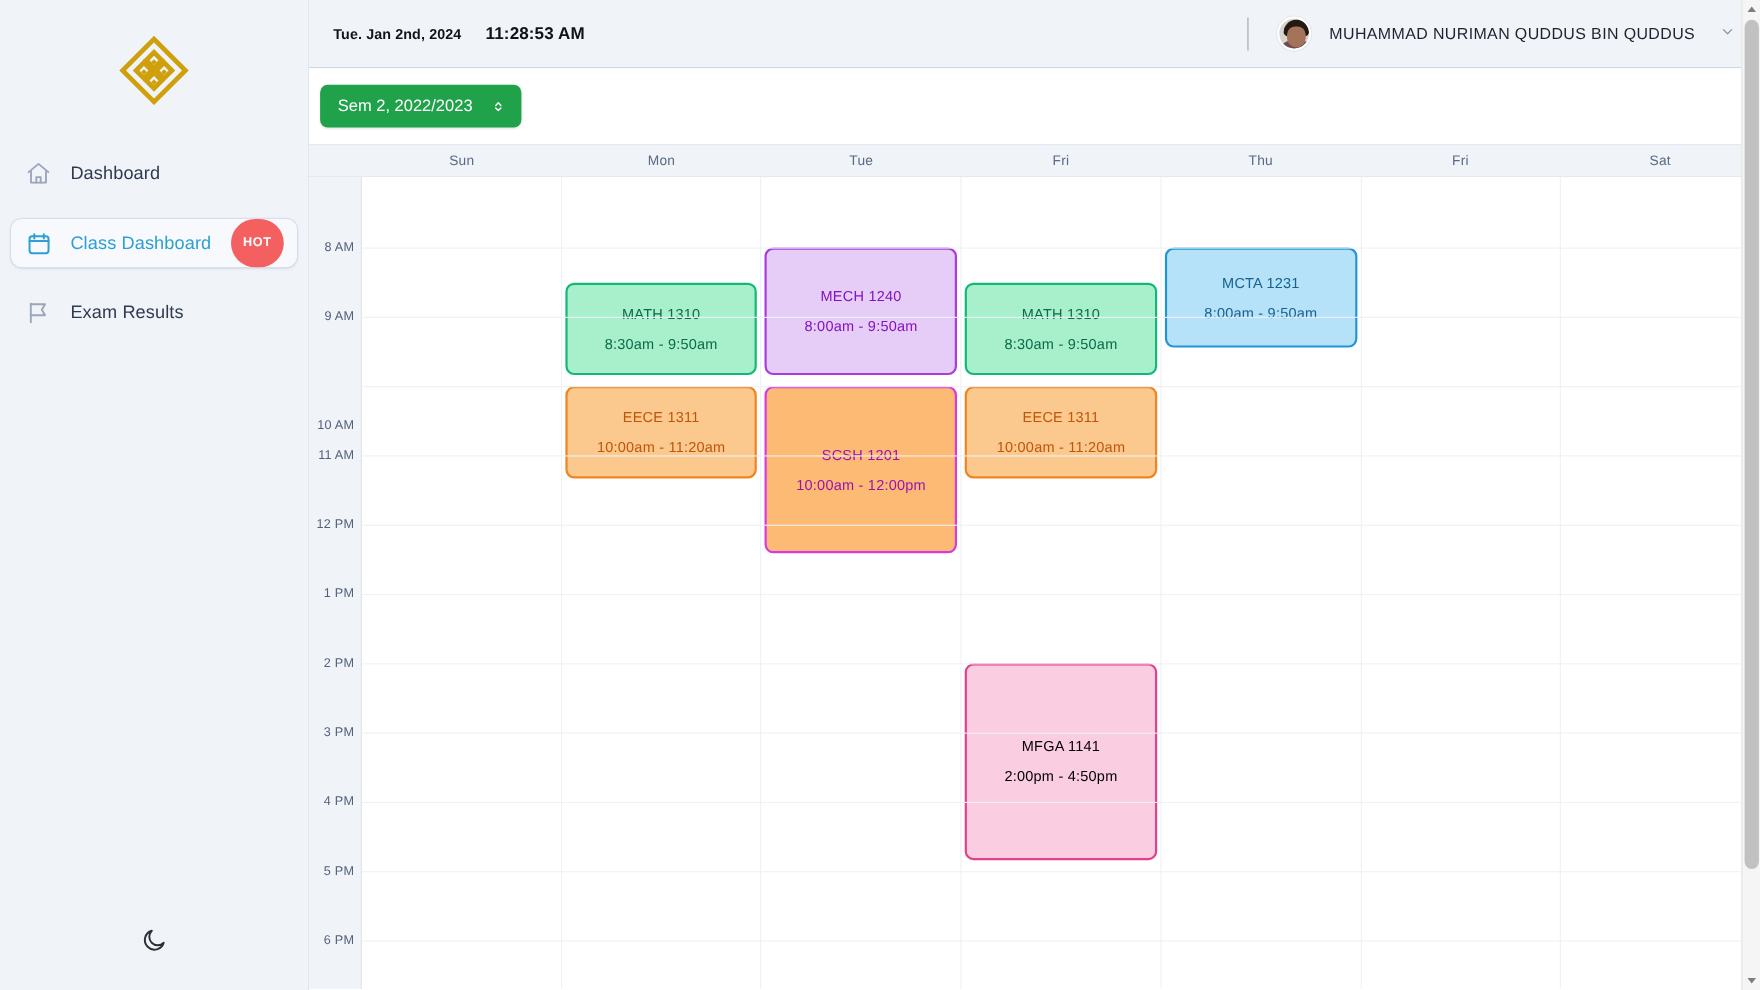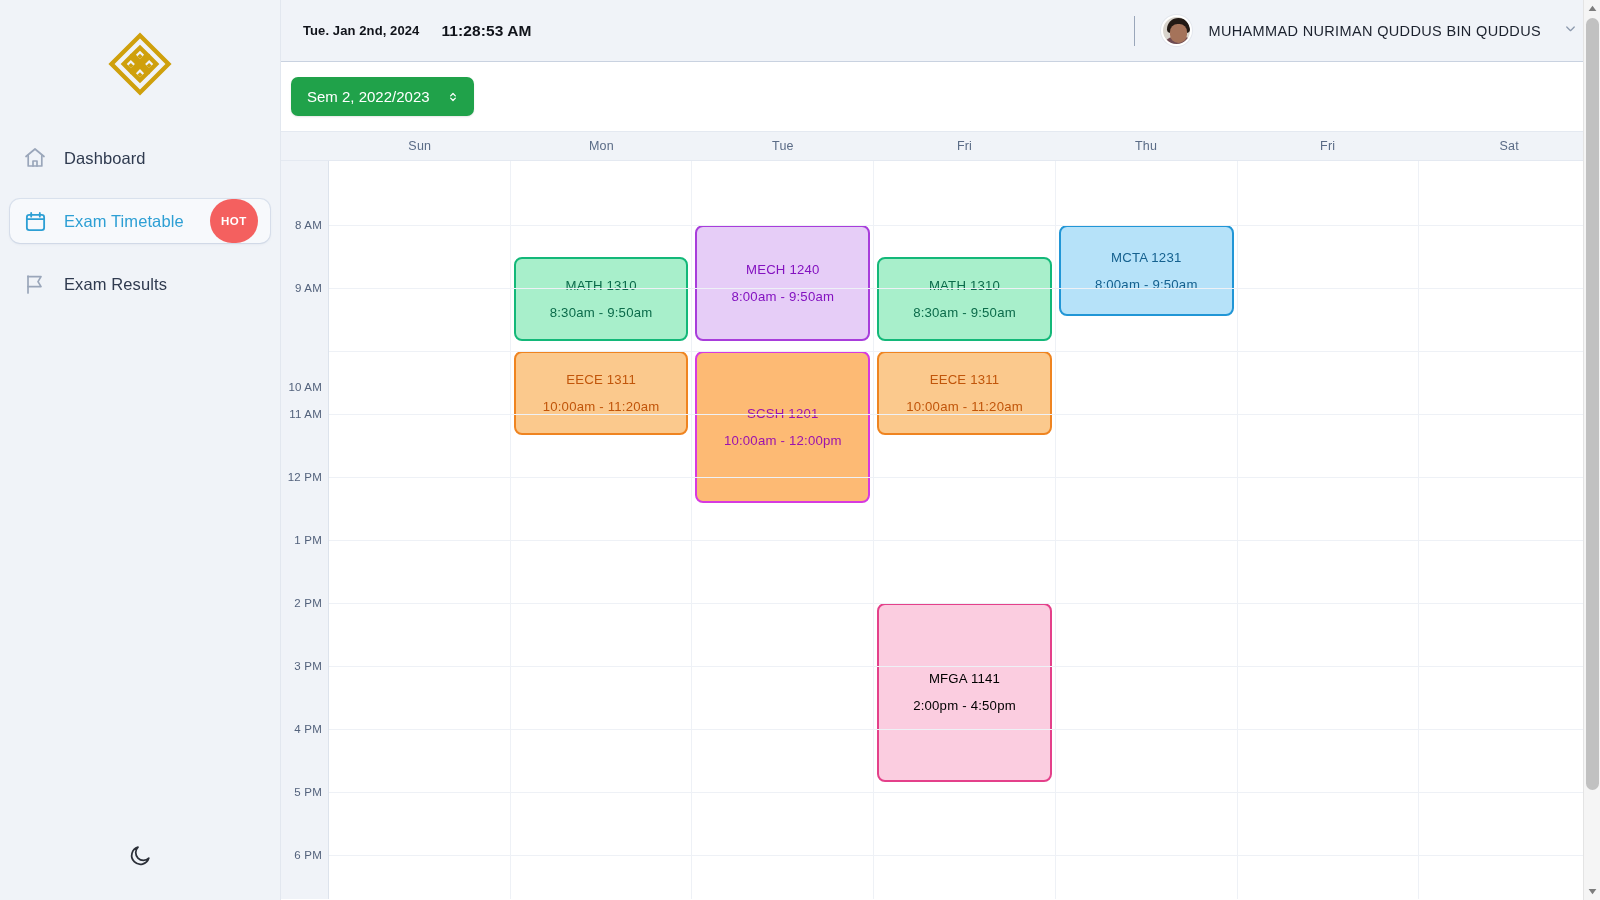--- a/index.html
+++ b/index.html
@@ -204,21 +204,21 @@
       <div class="nav-gap"></div>
 
       <div class="nav-item active">
         <span class="nav-ico">
           <svg width="23" height="23" viewBox="0 0 24 24" fill="none" stroke="#2d9fd4" stroke-width="1.9" stroke-linecap="round" stroke-linejoin="round">
             <rect x="3" y="5" width="18" height="16" rx="2.5"></rect>
             <path d="M3 9.5h18"></path>
             <path d="M7.5 3v4M16.5 3v4"></path>
           </svg>
         </span>
-        <span class="nav-label">Exam Timetable</span>
+        <span class="nav-label">Class Dashboard</span>
         <span class="badge-hot">HOT</span>
       </div>
 
       <div class="nav-gap"></div>
 
       <div class="nav-item">
         <span class="nav-ico">
           <svg width="24" height="24" viewBox="0 0 24 24" fill="none" stroke="#9aa6ba" stroke-width="1.7" stroke-linecap="round" stroke-linejoin="round">
             <path d="M5 21V4"></path>
             <path d="M5 4.6h13l-3 5 3 5H5"></path>

